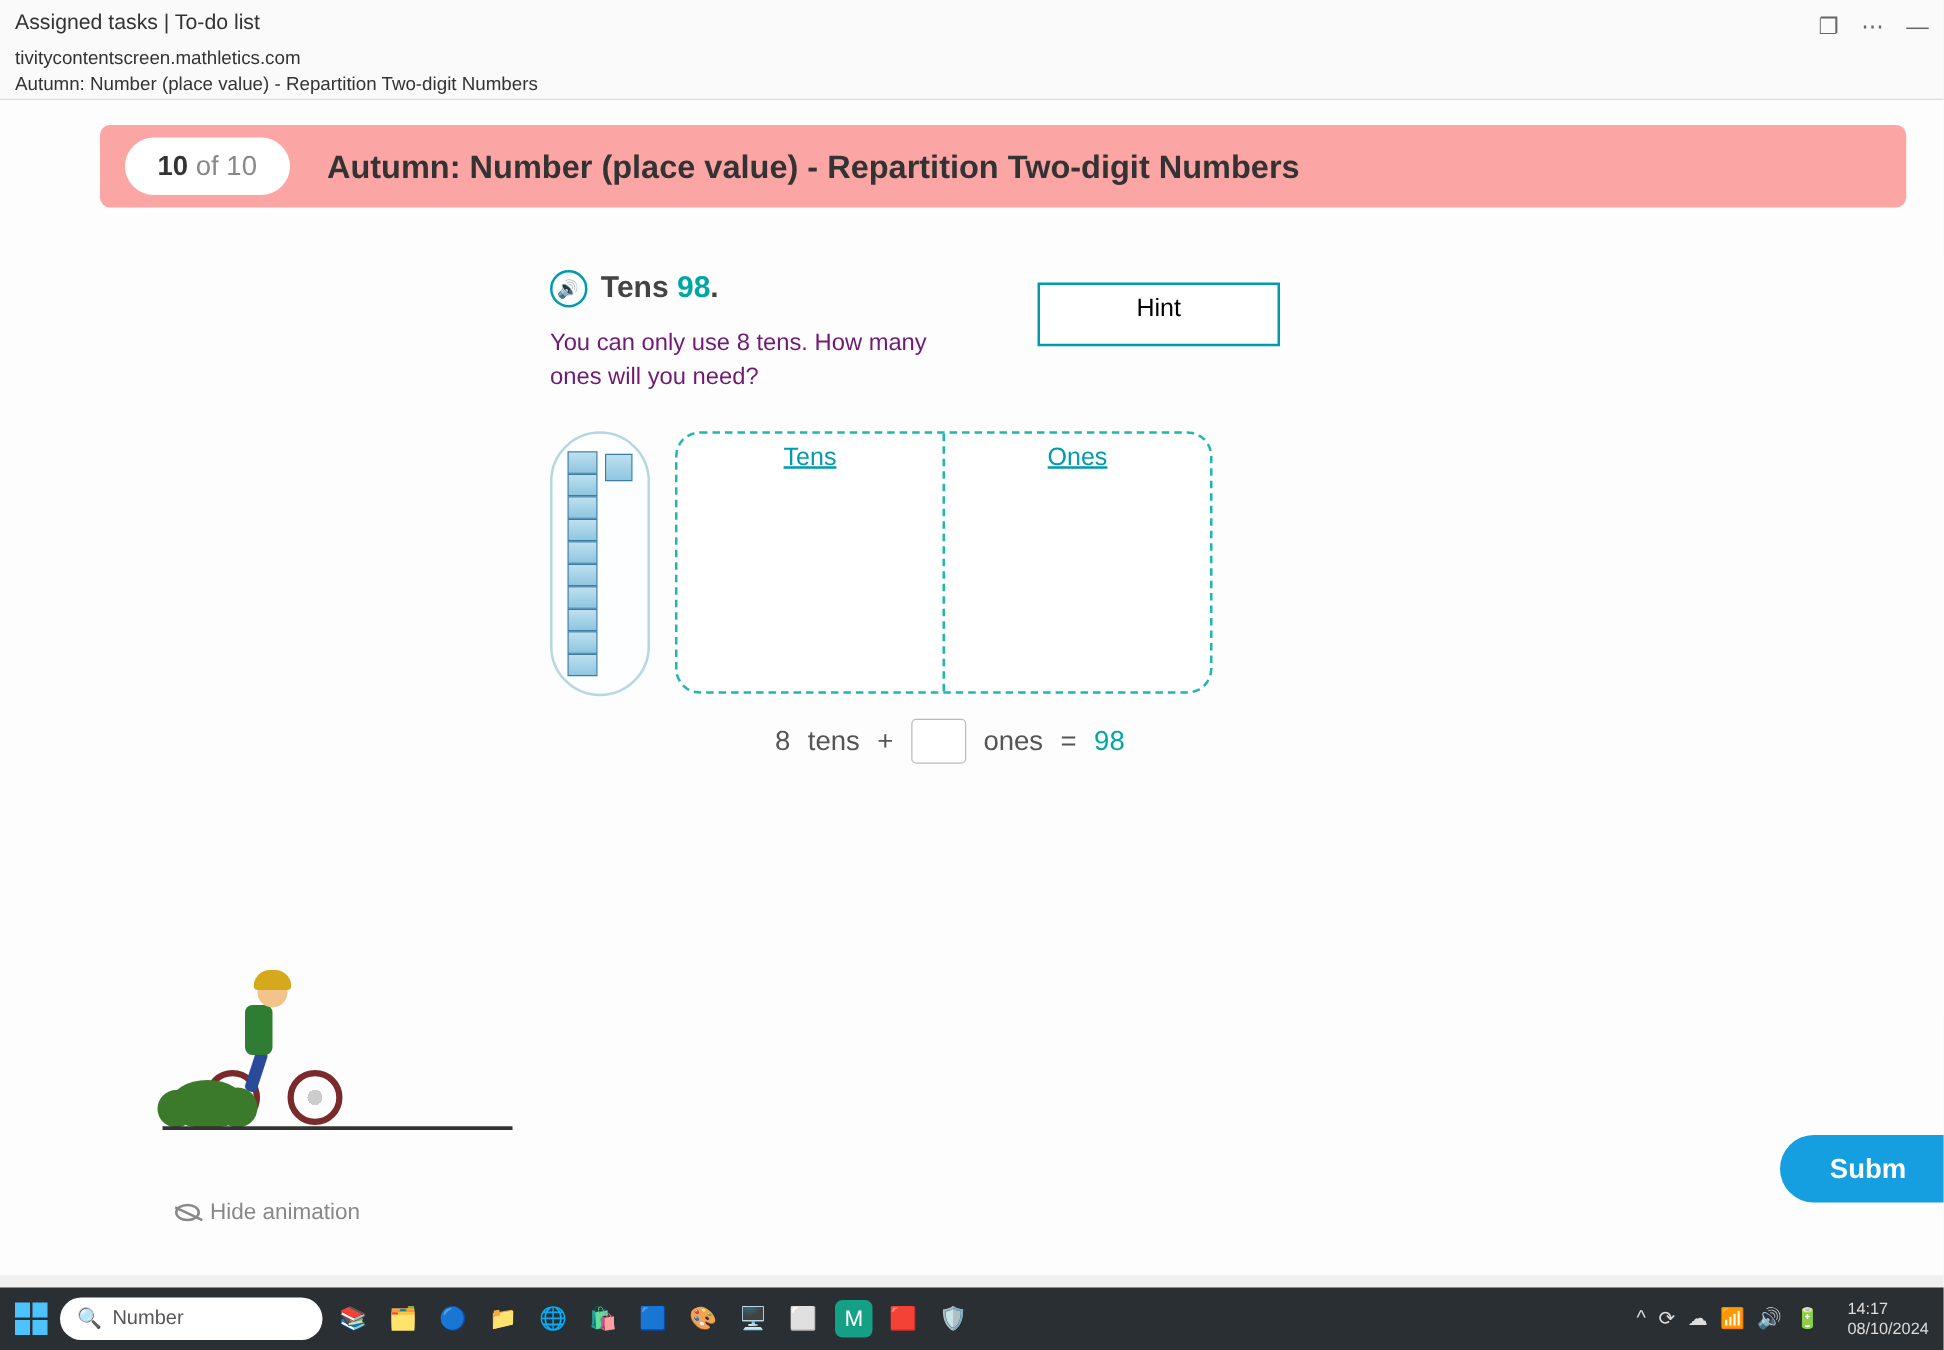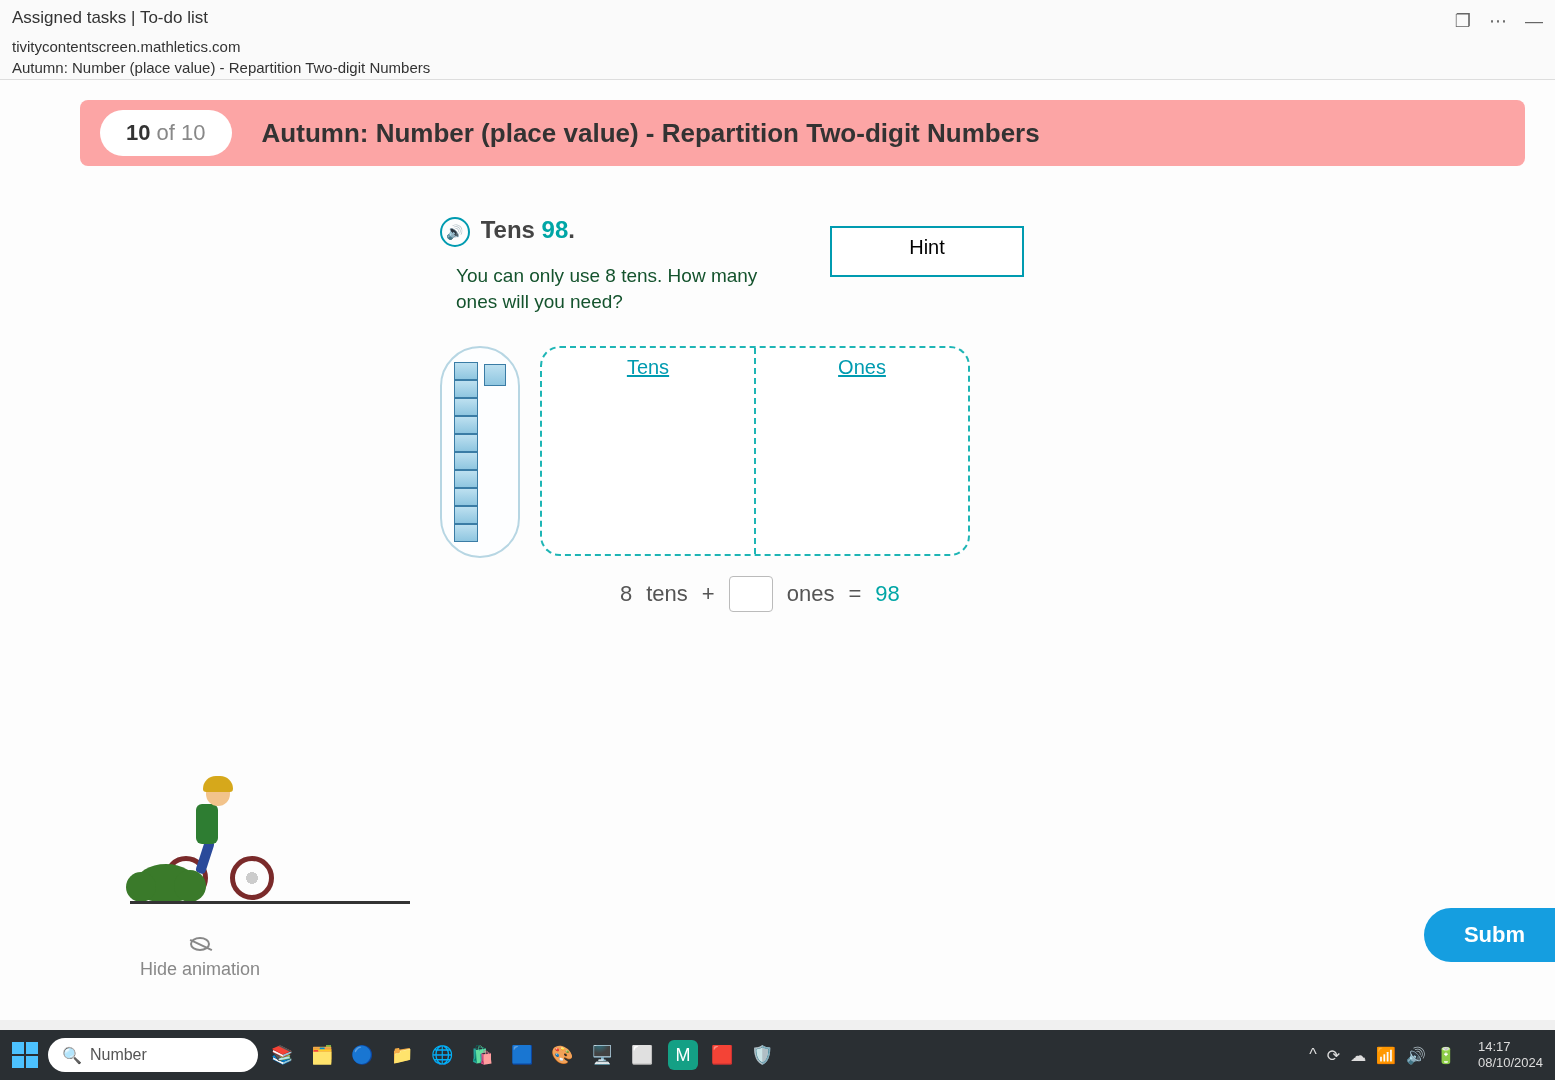--- a/index.html
+++ b/index.html
@@ -91,25 +91,24 @@
     cursor: pointer;
   }
   .make-line {
     font-size: 24px;
     font-weight: bold;
     color: #444;
   }
   .make-num { color: #00a6a6; }
   .sub-instruction {
     font-size: 19px;
-    color: #14532d;
+    color: #701a75;
     margin-top: 16px;
     max-width: 340px;
     line-height: 1.4;
-    margin-left: 16px;
   }
   .hint-box {
     position: absolute;
     left: 390px;
     top: 10px;
     border: 2px solid #009bb0;
     width: 194px;
     padding: 8px 10px 12px;
     text-align: center;
     background: #fff;
@@ -261,21 +260,20 @@
   .hide-anim {
     position: absolute;
     left: 140px;
     bottom: 40px;
     color: #888;
     font-size: 18px;
     display: flex;
     align-items: center;
     gap: 8px;
     cursor: pointer;
-    flex-direction: column;
   }
   .eye-icon {
     width: 20px; height: 14px;
     border: 2px solid #888;
     border-radius: 60% 60% 60% 60%;
     position: relative;
   }
   .eye-icon::after {
     content: "";
     width: 24px; height: 2px;

